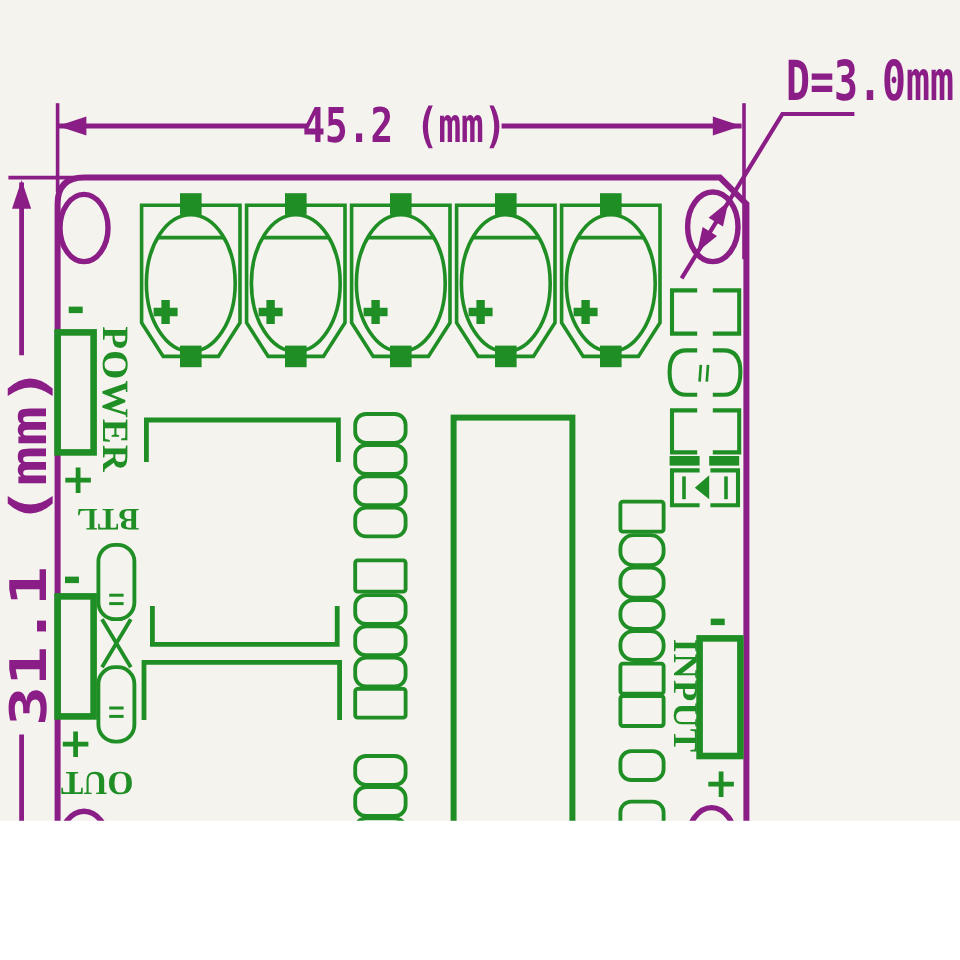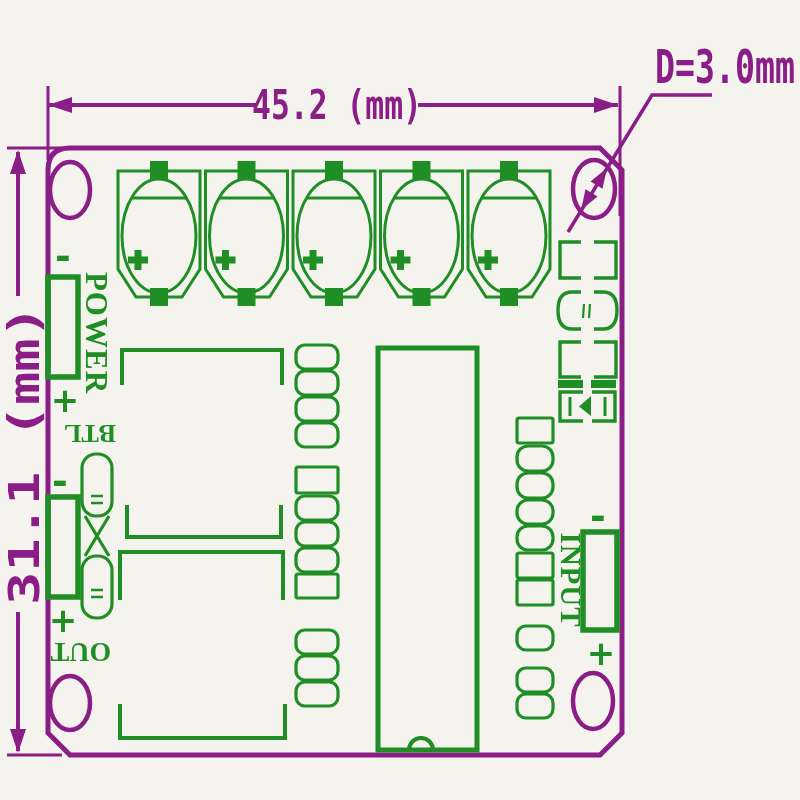--- a/index.html
+++ b/index.html
@@ -1,21 +1,21 @@
 <!DOCTYPE html>
 <html style="--purple: #8a1d86; --green: #1f8e24; --background: #f5f3ee;"><head>
 <meta charset="utf-8">
 <style>
   :root{
     --purple:#8a1d86;
     --green:#1f8e24;
     --background:#f5f3ee;
   }
   html,body{margin:0;padding:0;background:#fff;}
-  .stage{width:800px;height:800px;position:relative;background:var(--background);}
+  .stage{width:800px;height:684px;position:relative;background:var(--background);}
   svg{display:block;}
   .ps{stroke:var(--purple);fill:none;}
   .pf{fill:var(--purple);stroke:none;}
   .gs{stroke:var(--green);fill:none;}
   .gf{fill:var(--green);stroke:none;}
   .dimtext{fill:var(--purple);font-family:"DejaVu Sans Mono",monospace;font-weight:bold;}
   .lbl{fill:var(--green);font-family:"Liberation Serif",serif;font-weight:bold;}
   .sign{fill:var(--green);font-family:"DejaVu Sans",sans-serif;font-weight:bold;}
 </style>
 </head>

